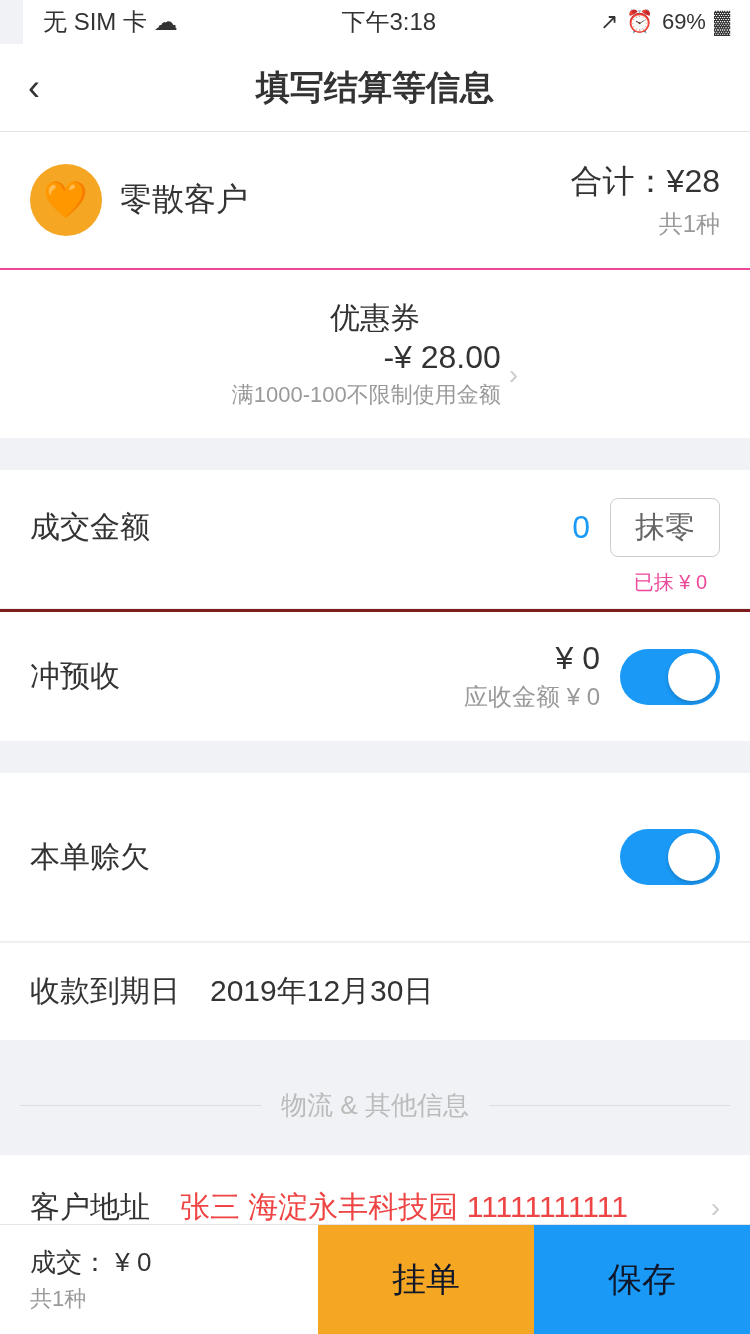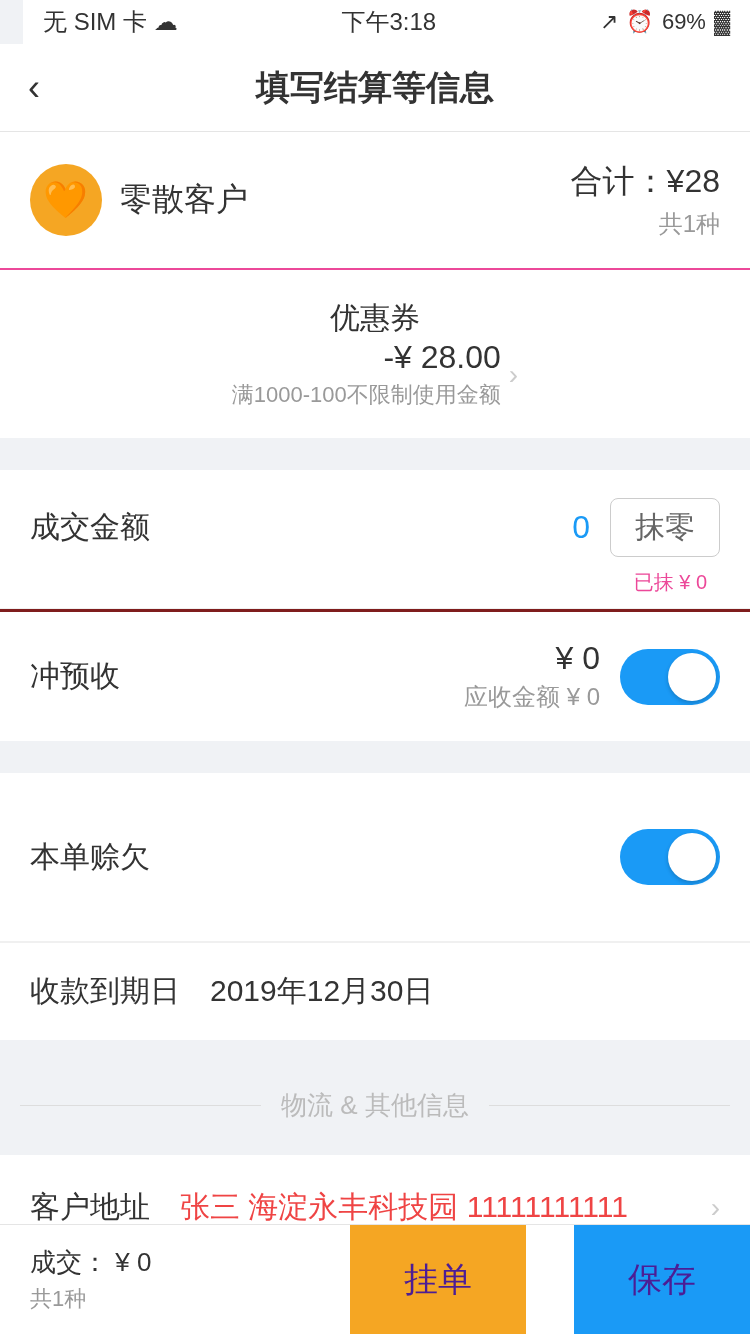--- a/index.html
+++ b/index.html
@@ -317,30 +317,29 @@
     .bottom-summary-title {
       font-size: 26px;
       color: #333;
     }
     .bottom-summary-sub {
       font-size: 22px;
       color: #999;
       margin-top: 4px;
     }
     .bottom-btn {
-      width: 176px;
+      width: 216px;
       height: 110px;
       display: flex;
       align-items: center;
       justify-content: center;
       font-size: 34px;
-      color: #4c1d95;
+      color: #0f172a;
       font-weight: 500;
       cursor: pointer;
-      margin-left: 48px;
     }
     .btn-yellow { background: #f5a623; }
     .btn-blue { background: #1a9af6; }
 
     .separator {
       height: 16px;
       background: #f0f2f5;
     }
     .thin-separator {
       height: 1px;

